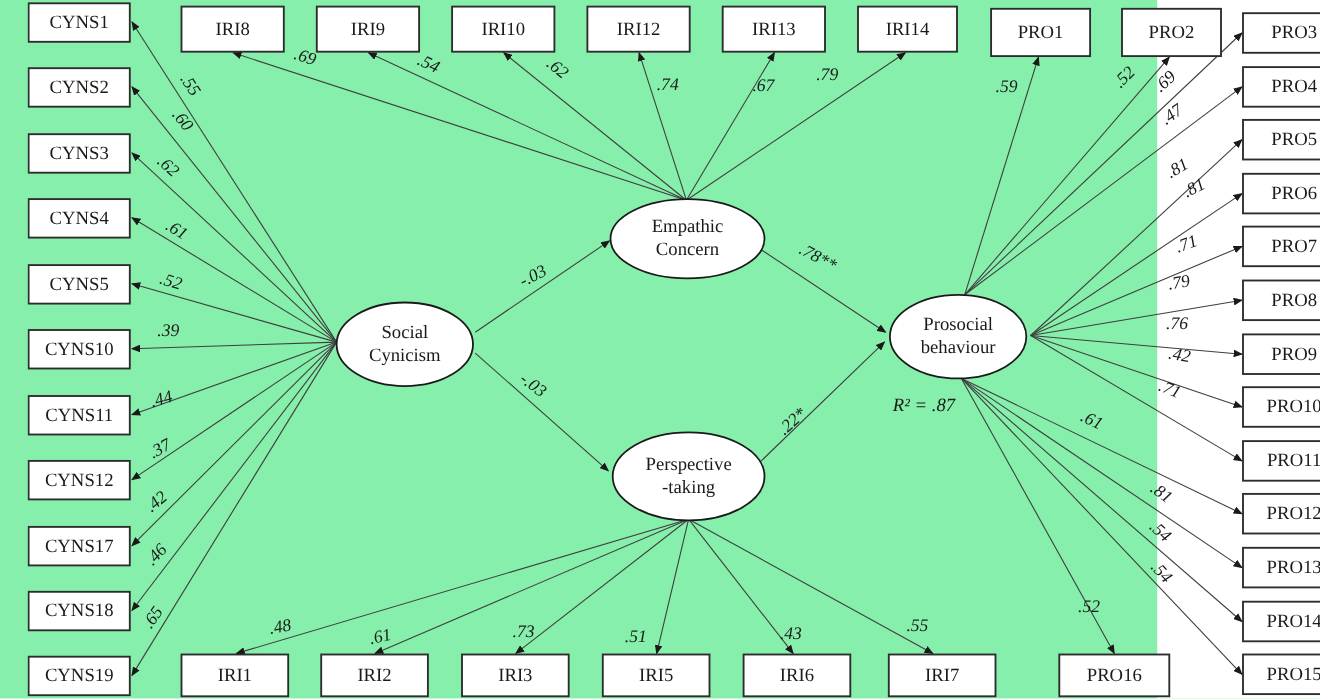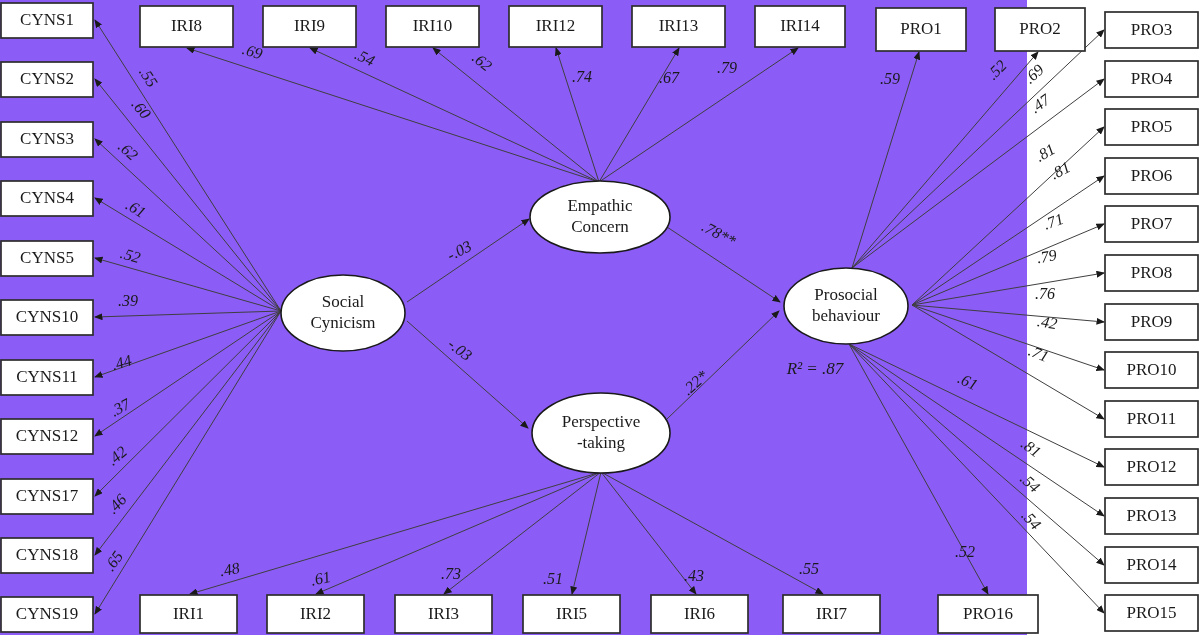--- a/index.html
+++ b/index.html
@@ -4,22 +4,23 @@
 <style>
   html, body {
     margin: 0;
     padding: 0;
     background: #ffffff;
   }
   #stage {
     width: 1027px;
     height: 635px;
     position: relative;
-    background: #8b5cf6;
+    background: #86efac;
     font-family: "Liberation Serif", serif;
+    padding-left: 25px;
   }
   svg { display: block; }
   .obs-rect {
     fill: #ffffff;
     stroke: #2d2d2d;
     stroke-width: 1.7px;
   }
   .latent-ellipse {
     fill: #ffffff;
     stroke: #1a1a1a;

